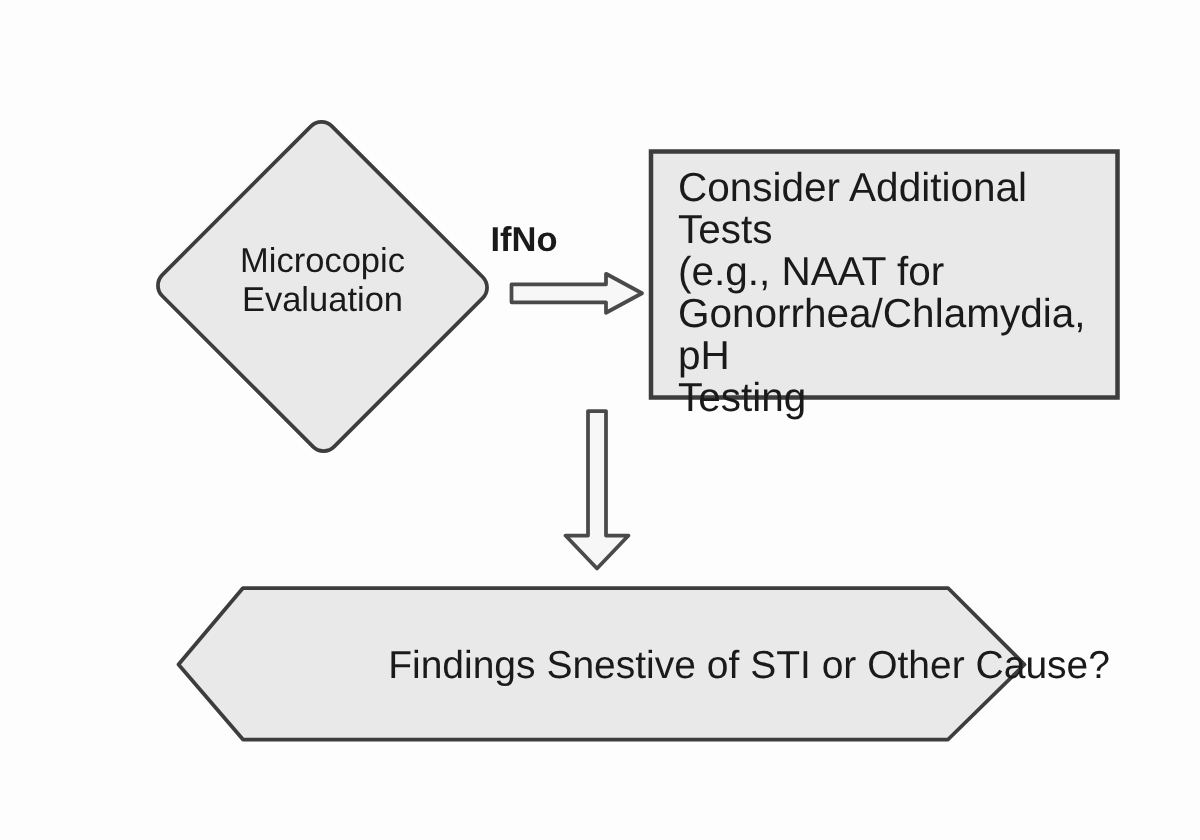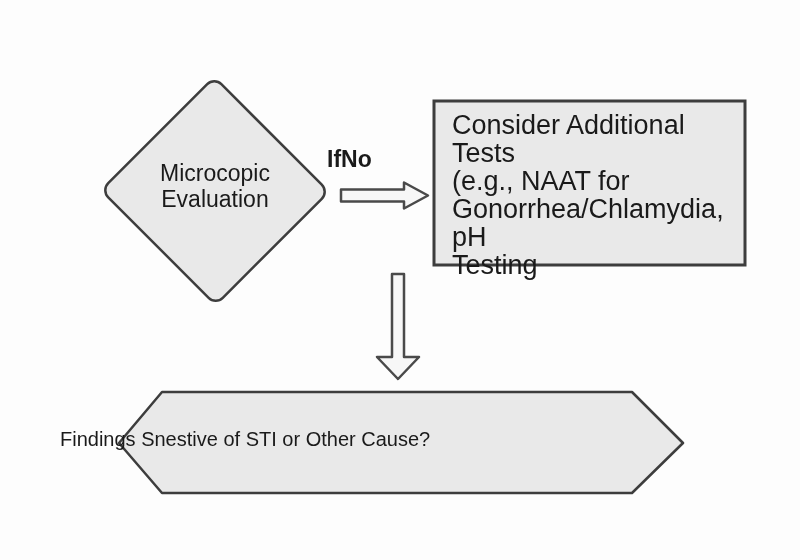--- a/index.html
+++ b/index.html
@@ -44,22 +44,22 @@
     left: 452px;
     top: 111px;
     width: 292px;
     font-size: 27px;
     line-height: 28px;
   }
   .hex-label {
     left: 60px;
     top: 428px;
     width: 680px;
-    text-align: left;
-    font-size: 20px;
+    text-align: right;
+    font-size: 26px;
   }
   .watermark {
     position: absolute;
     left: 246px;
     top: 258px;
     z-index: 1;
     font-size: 50px;
     font-weight: bold;
     letter-spacing: 0px;
     color: #fbfbfb;

